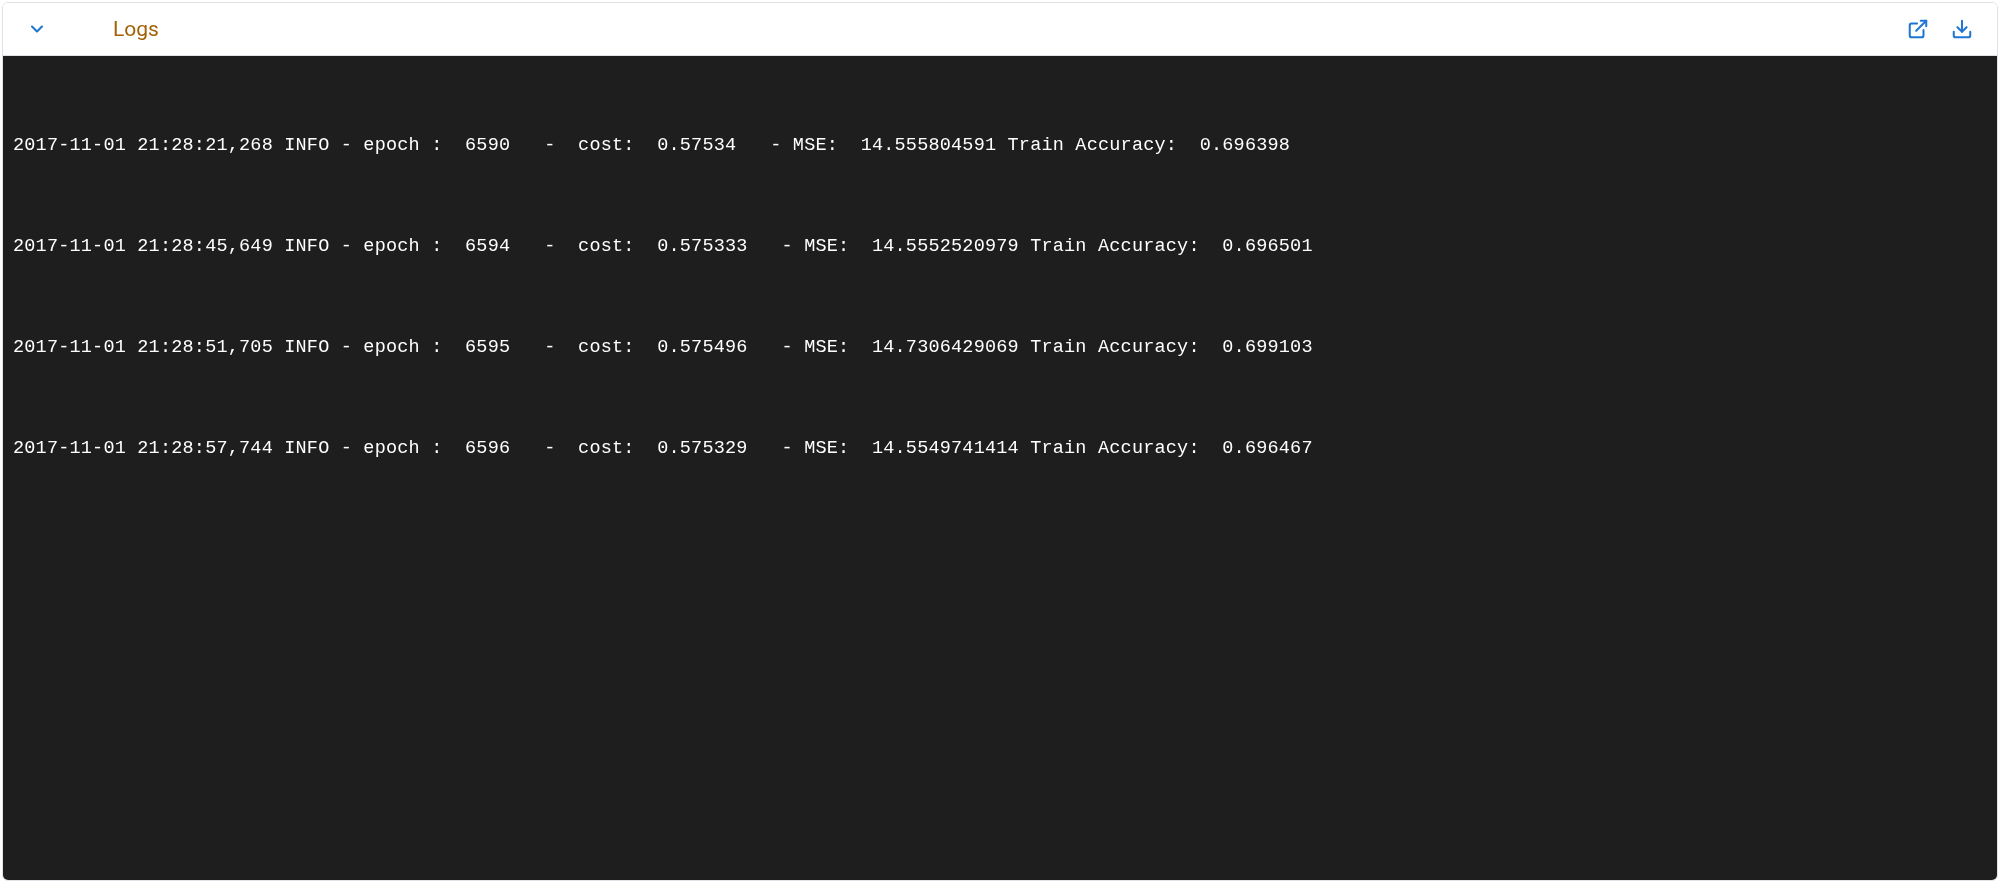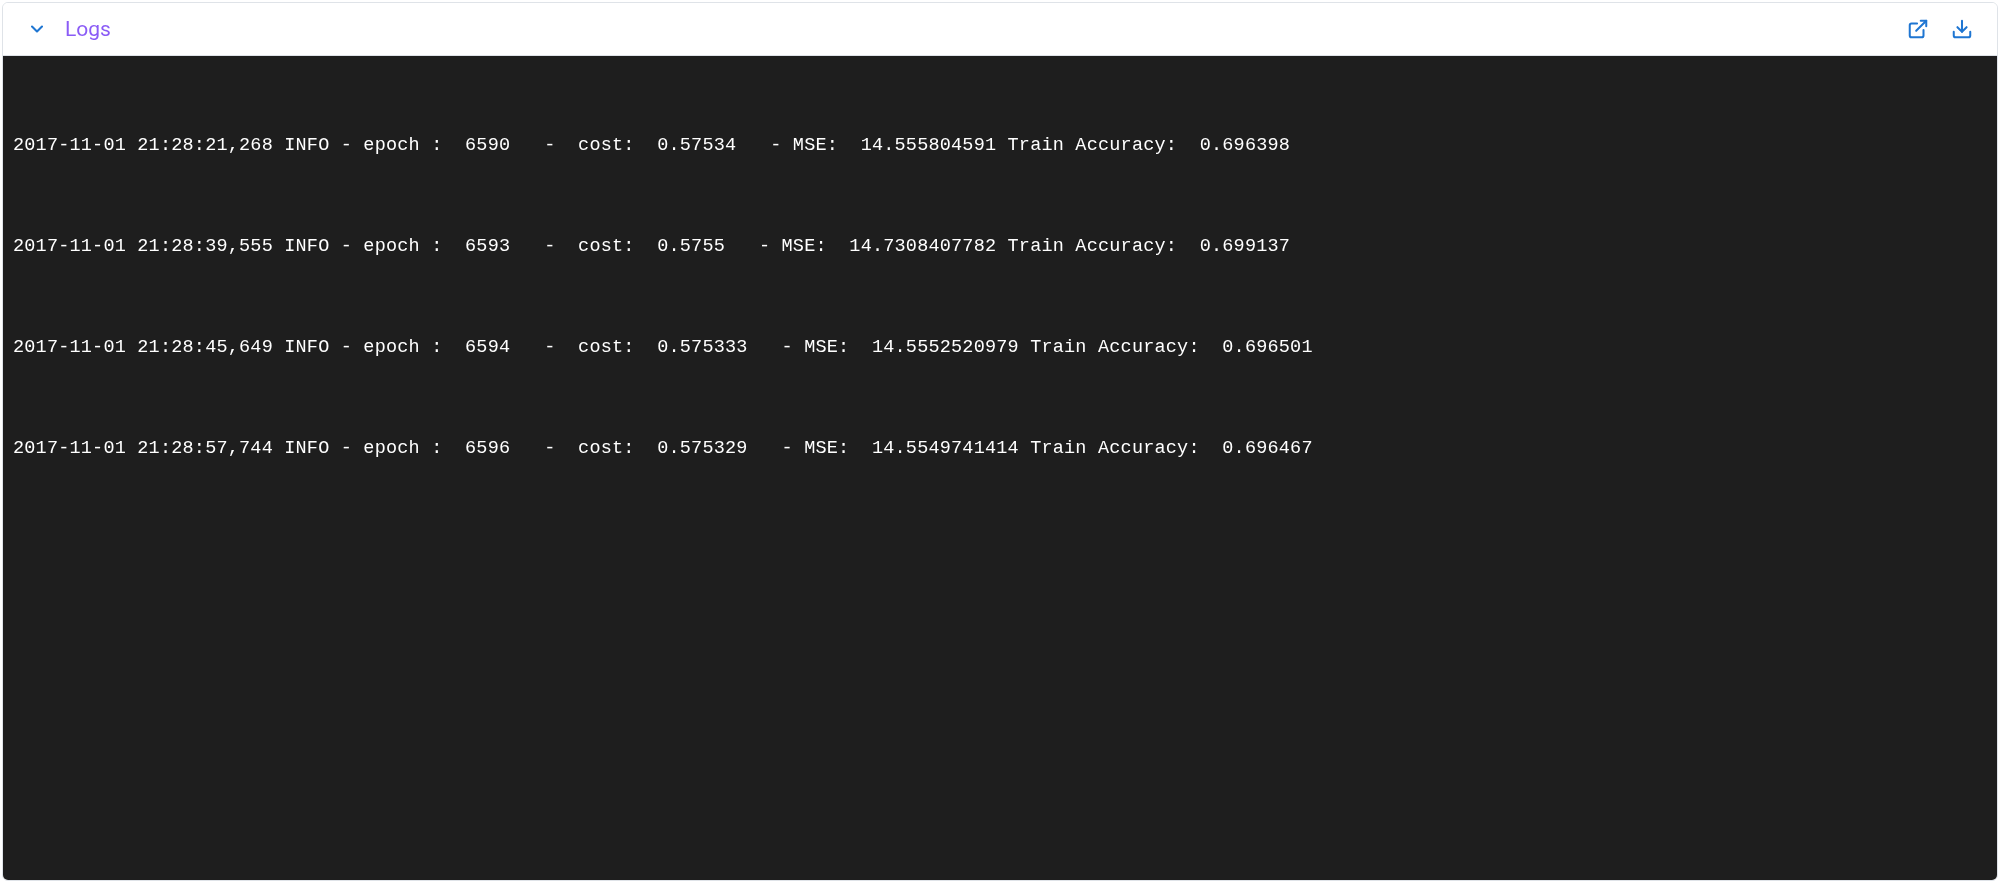--- a/index.html
+++ b/index.html
@@ -32,22 +32,23 @@
     gap: 18px;
   }
   .chevron {
     color: #1f76d2;
     display: inline-flex;
     align-items: center;
     cursor: pointer;
   }
   .panel-title {
     font-size: 21px;
-    color: #8b5cf6;
+    color: #a16207;
     font-weight: 400;
+    margin-left: 48px;
   }
   .panel-header-right {
     display: flex;
     align-items: center;
     gap: 22px;
   }
   .action-icon {
     color: #1f76d2;
     cursor: pointer;
     display: inline-flex;
@@ -92,22 +93,22 @@
         <svg width="22" height="22" viewBox="0 0 24 24" fill="none" stroke="currentColor" stroke-width="2.2" stroke-linecap="round" stroke-linejoin="round">
             <path d="M21 15v4a2 2 0 0 1-2 2H5a2 2 0 0 1-2-2v-4"></path>
             <polyline points="7 10 12 15 17 10"></polyline>
             <line x1="12" y1="15" x2="12" y2="3"></line>
           </svg>
       </span>
     </div>
   </div>
   <div class="log-viewer">
     <span class="log-line">2017-11-01 21:28:21,268 INFO - epoch :  6590   -  cost:  0.57534   - MSE:  14.555804591 Train Accuracy:  0.696398</span>
-    <span class="log-line">2017-11-01 21:28:39,555 INFO - epoch :  6593   -  cost:  0.5755   - MSE:  14.7308407782 Train Accuracy:  0.699137</span>
     <span class="log-line">2017-11-01 21:28:45,649 INFO - epoch :  6594   -  cost:  0.575333   - MSE:  14.5552520979 Train Accuracy:  0.696501</span>
+    <span class="log-line">2017-11-01 21:28:51,705 INFO - epoch :  6595   -  cost:  0.575496   - MSE:  14.7306429069 Train Accuracy:  0.699103</span>
     <span class="log-line">2017-11-01 21:28:57,744 INFO - epoch :  6596   -  cost:  0.575329   - MSE:  14.5549741414 Train Accuracy:  0.696467</span>
     
     
     
     
     
     
     
     
     

